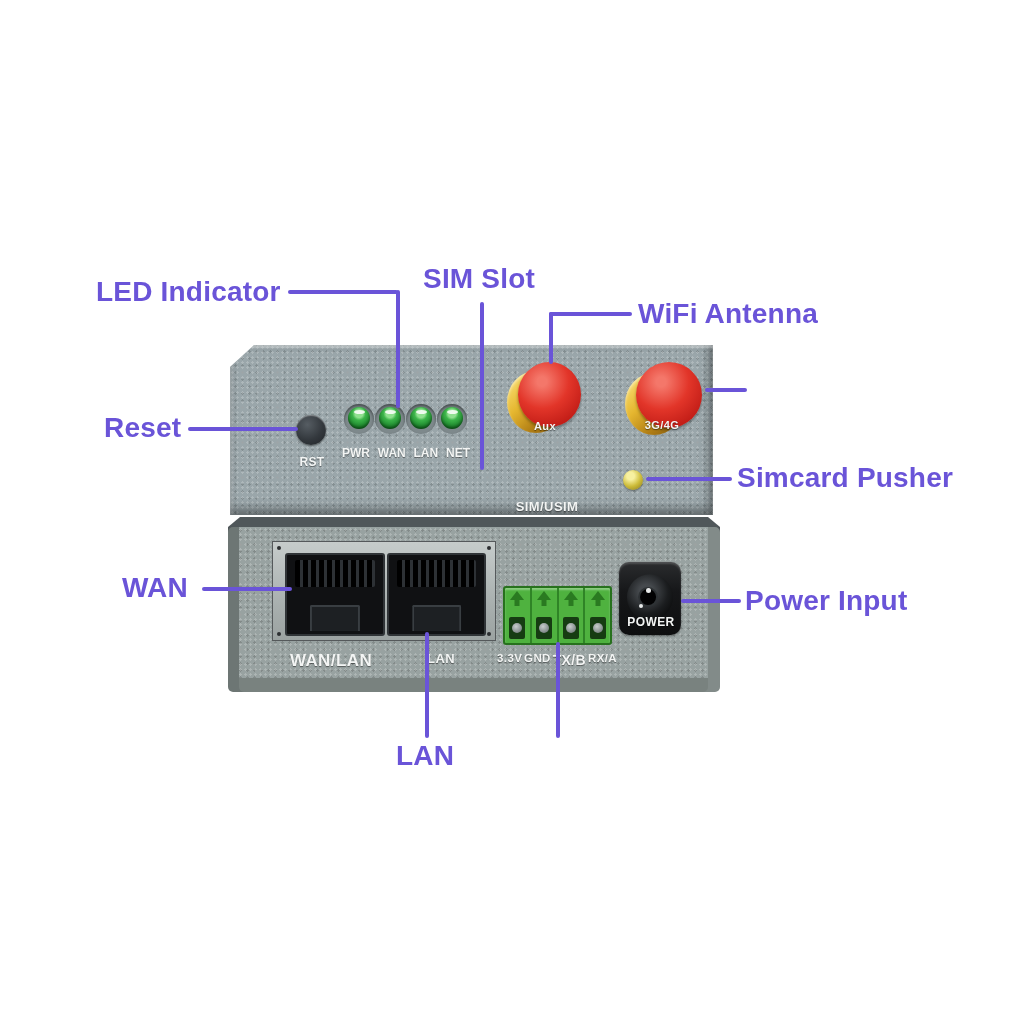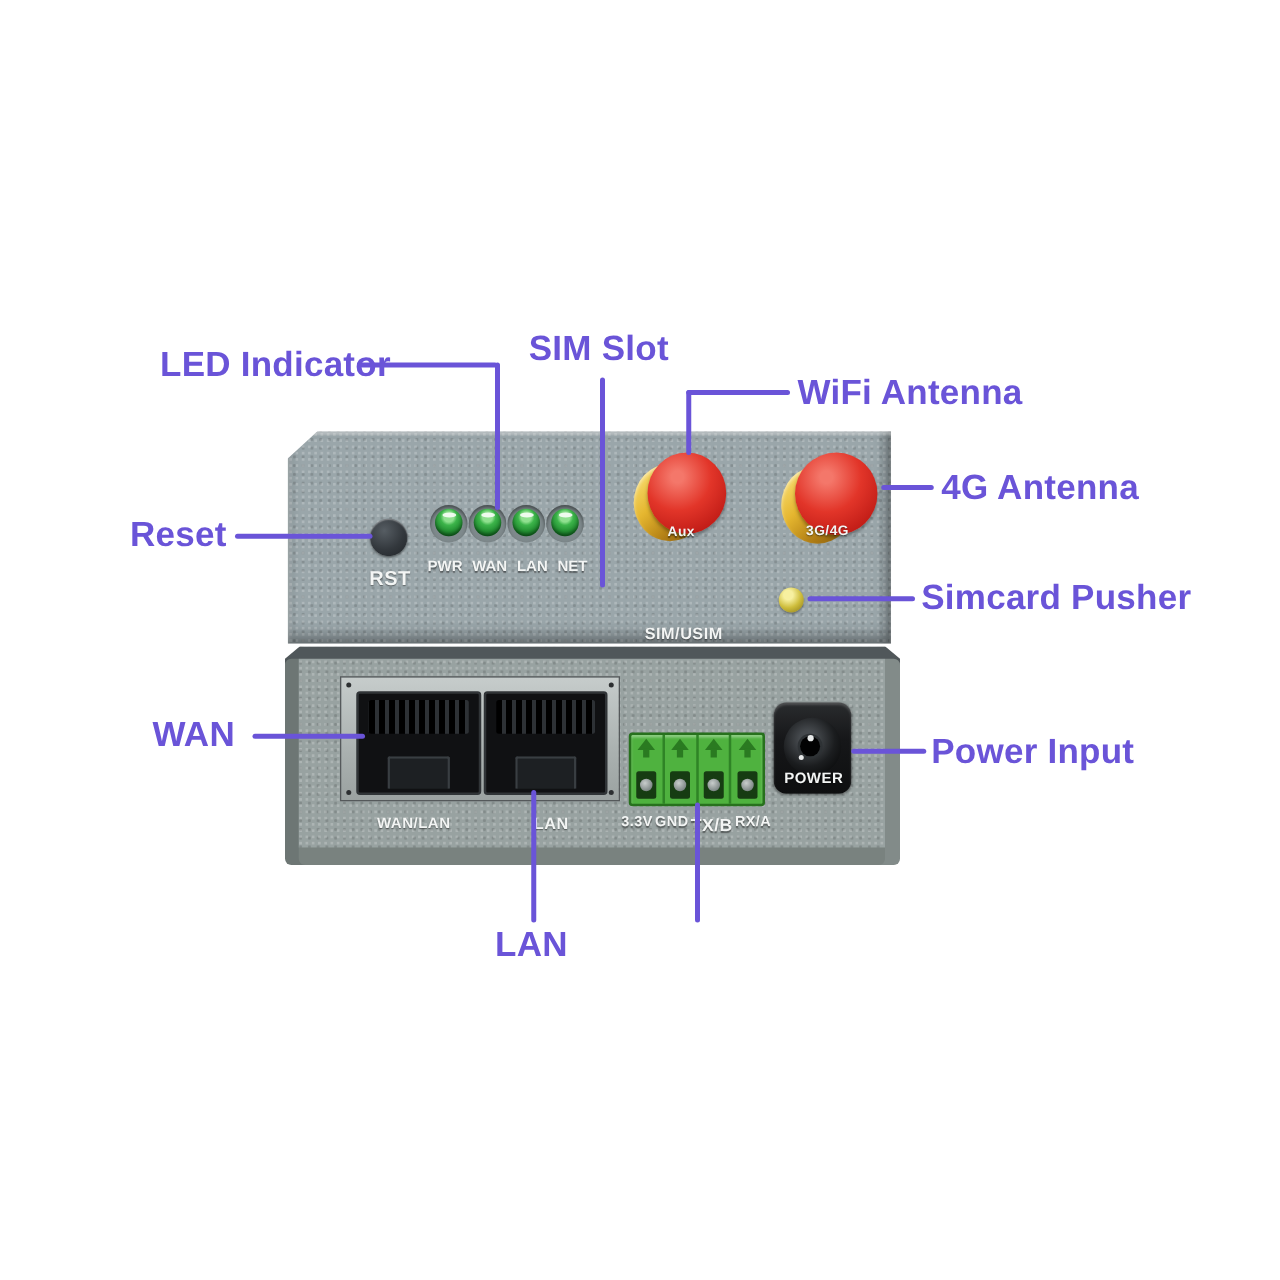--- a/index.html
+++ b/index.html
@@ -25,21 +25,21 @@
                  inset 3px 0 3px rgba(255,255,255,.15);}
   .bottom-panel{left:228px;top:517px;width:492px;height:175px;background-color:#98a2a1;
       border-radius:5px;
       clip-path:polygon(0 10px,12px 0,480px 0,100% 10px,100% 100%,0 100%);
       box-shadow:inset 0 10px 0 #50575a,
                  inset 11px 0 0 #6d7674,
                  inset -12px 0 0 #828b89,
                  inset 0 -14px 0 #79827f;}
 
   
-  .devtxt{position:absolute;color:#f3f5f4;font-weight:700;font-size:16px;
+  .devtxt{position:absolute;color:#f3f5f4;font-weight:700;font-size:12px;
       letter-spacing:.4px;text-shadow:0 1px 1px rgba(0,0,0,.45);transform:translateX(-50%);
       white-space:nowrap;}
 
   
   .rst-btn{left:296px;top:415px;width:30px;height:30px;border-radius:50%;
       background:radial-gradient(circle at 38% 32%, #565d63, #33383d 55%, #24282c 90%);
       box-shadow:0 1px 2px rgba(0,0,0,.5), inset 0 1px 1px rgba(255,255,255,.35);}
 
   
   .led-row{left:344px;top:404px;display:flex;gap:1px;}
@@ -161,21 +161,21 @@
     <div class="screw" style="right:4px;bottom:4px;"></div>
   </div>
   <div class="rj45" style="left:285px;top:553px;width:96px;height:79px;">
     <div class="pins"></div>
     <div class="tab"></div>
   </div>
   <div class="rj45" style="left:387px;top:553px;width:95px;height:79px;">
     <div class="pins"></div>
     <div class="tab"></div>
   </div>
-  <div class="devtxt" style="left:331px;top:651px;font-size:12px;">WAN/LAN</div>
+  <div class="devtxt" style="left:331px;top:651px;font-size:17px;">WAN/LAN</div>
   <div class="devtxt" style="left:441px;top:651px;font-size:13px;">LAN</div>
 
   <div class="terminal">
     <div class="tcell">
       <div class="arrow"></div>
       <div class="stem"></div>
       <div class="hole"></div>
     </div>
     <div class="tcell">
       <div class="arrow"></div>
@@ -214,23 +214,22 @@
   <div class="cl" style="left:549px;top:312px;width:83px;height:4px;"></div>
   <div class="cl" style="left:549px;top:312px;width:4px;height:52px;"></div>
   <div class="cl" style="left:705px;top:388px;width:42px;height:4px;"></div>
   <div class="cl" style="left:188px;top:427px;width:110px;height:4px;"></div>
   <div class="cl" style="left:646px;top:477px;width:86px;height:4px;"></div>
   <div class="cl" style="left:202px;top:587px;width:90px;height:4px;"></div>
   <div class="cl" style="left:681px;top:599px;width:60px;height:4px;"></div>
   <div class="cl" style="left:425px;top:632px;width:4px;height:106px;"></div>
   <div class="cl" style="left:556px;top:642px;width:4px;height:96px;"></div>
 
-  <div class="lbl" style="left:96px;top:277px;margin-left:32px;">LED Indicator</div>
+  <div class="lbl" style="left:96px;top:277px;">LED Indicator</div>
   <div class="lbl" style="left:423px;top:264px;">SIM Slot</div>
   <div class="lbl" style="left:638px;top:299px;">WiFi Antenna</div>
-  <div class="lbl" style="left:753px;top:375px;">4G Antenna</div>
   <div class="lbl" style="left:104px;top:413px;text-align:right;">Reset</div>
   <div class="lbl" style="left:737px;top:463px;">Simcard Pusher</div>
   <div class="lbl" style="left:122px;top:573px;">WAN</div>
   <div class="lbl" style="left:745px;top:586px;">Power Input</div>
   <div class="lbl" style="left:396px;top:741px;">LAN</div>
 
 </div>
 
 </body></html>

